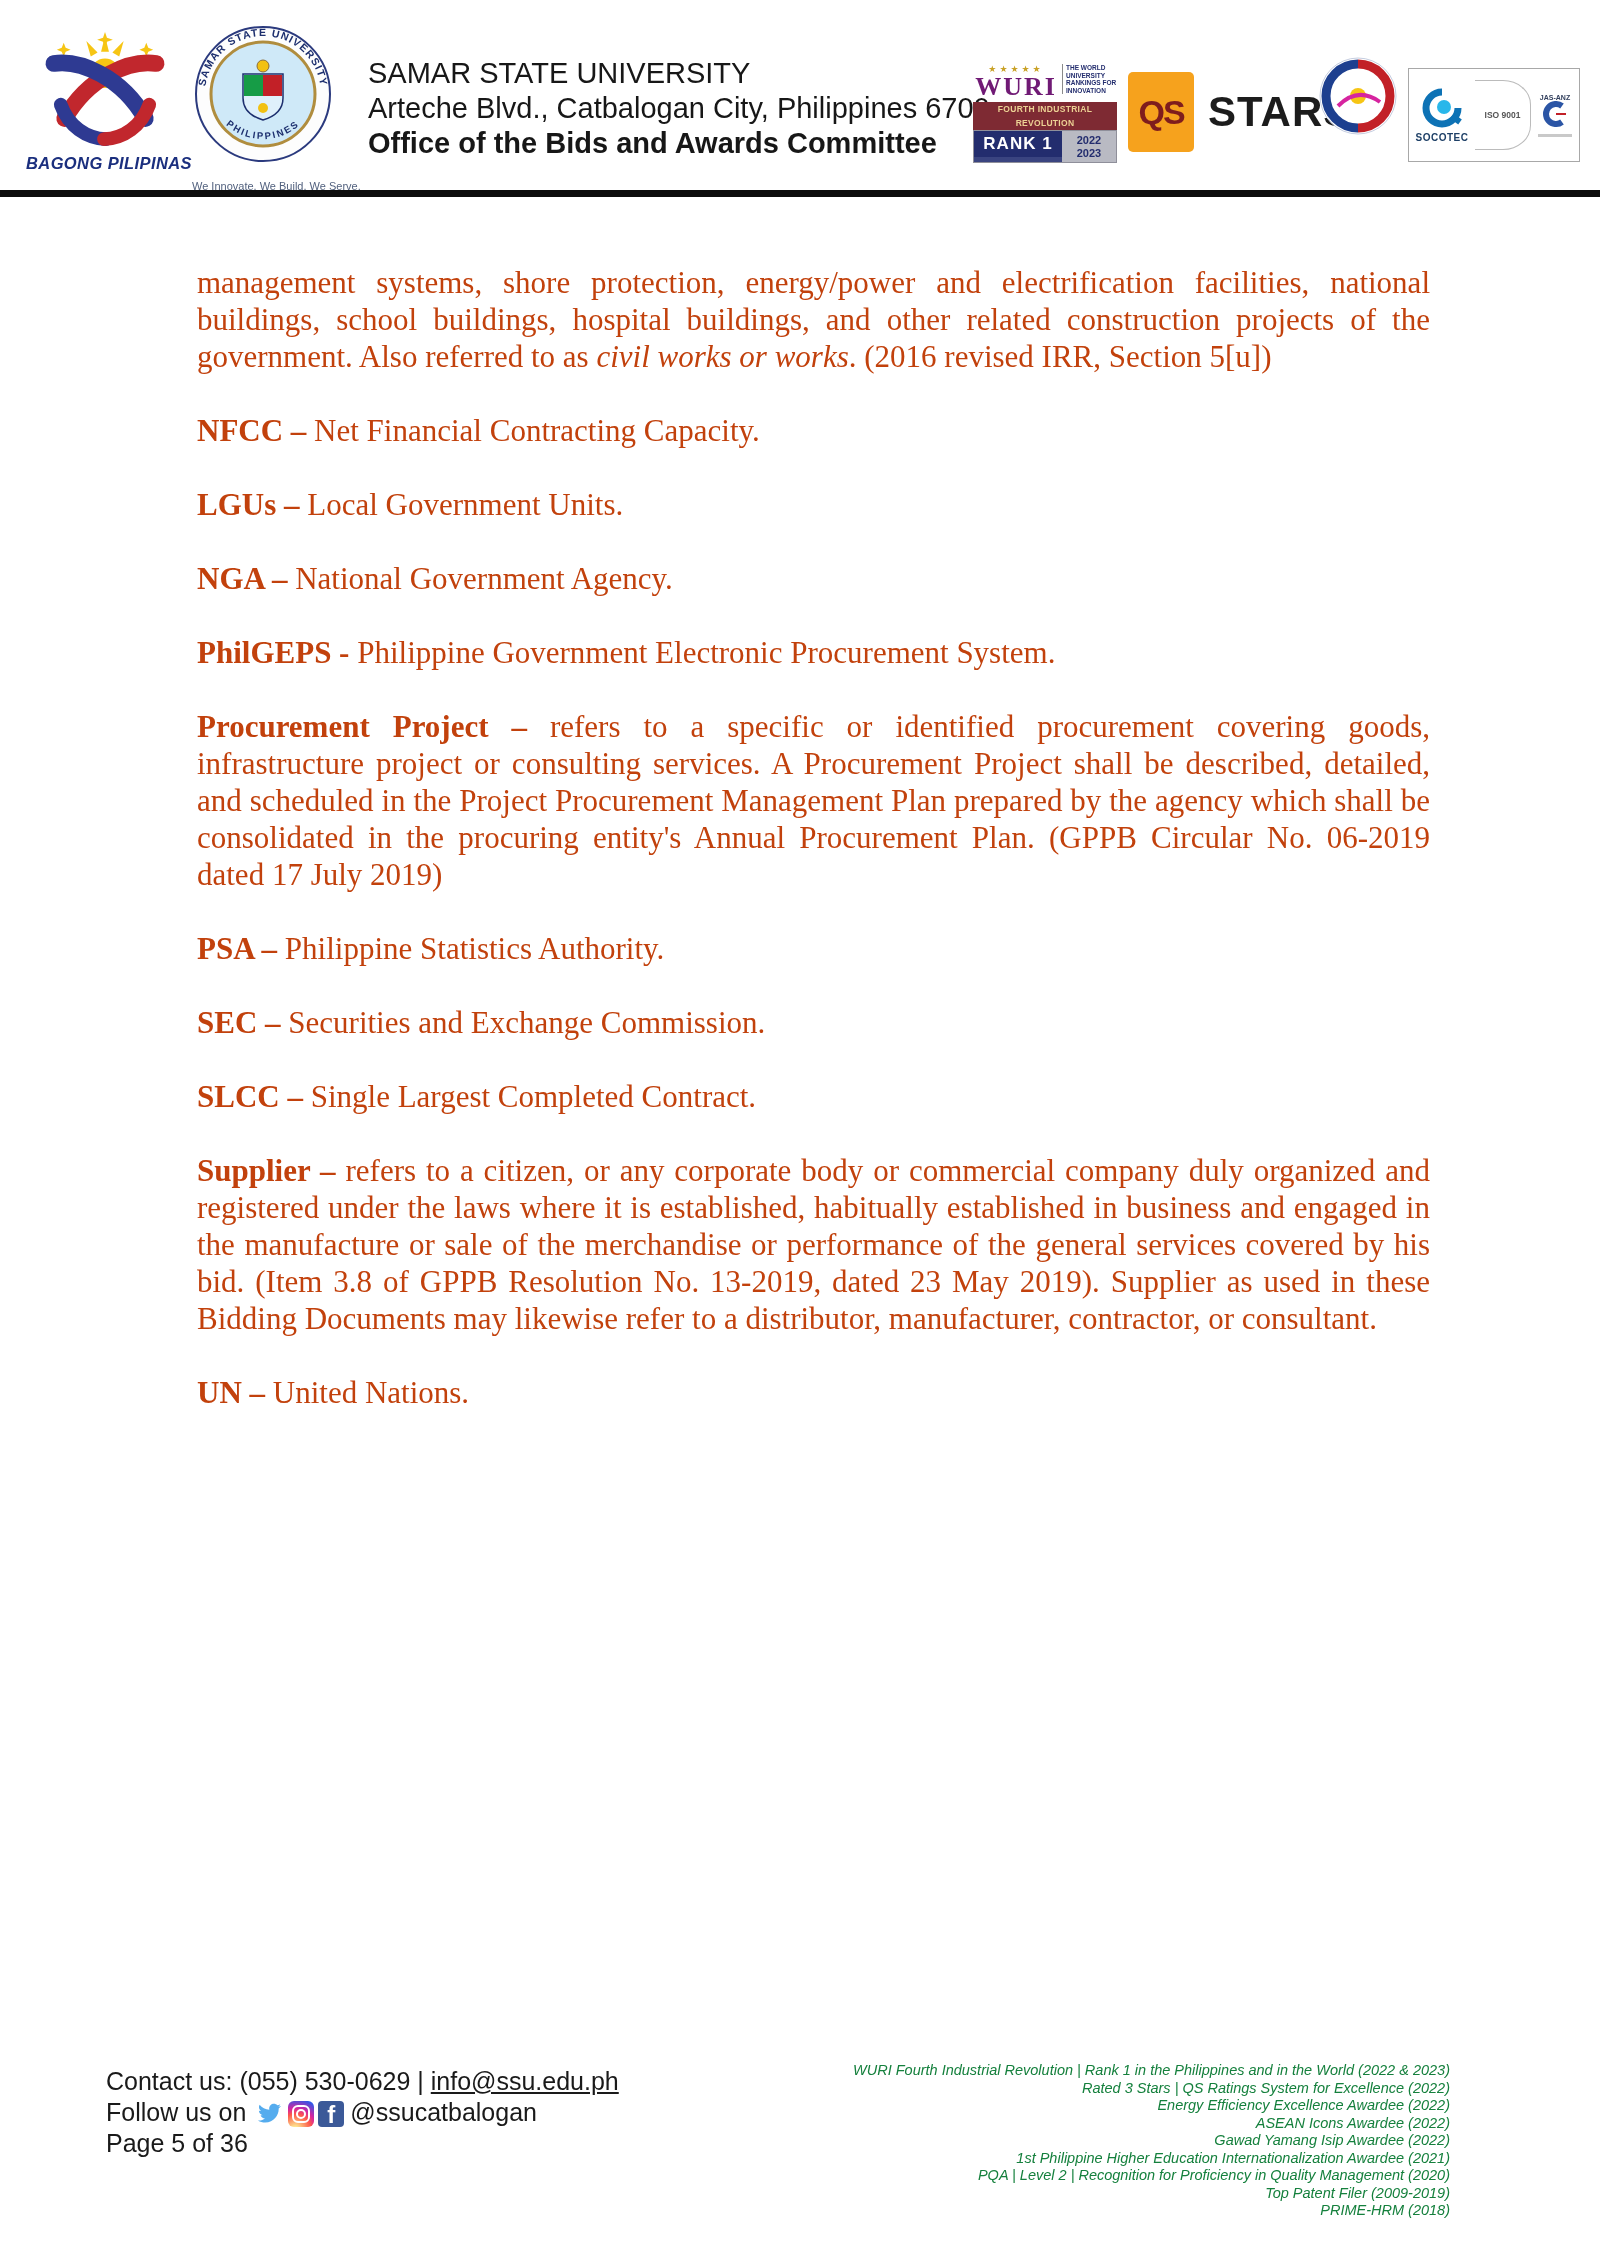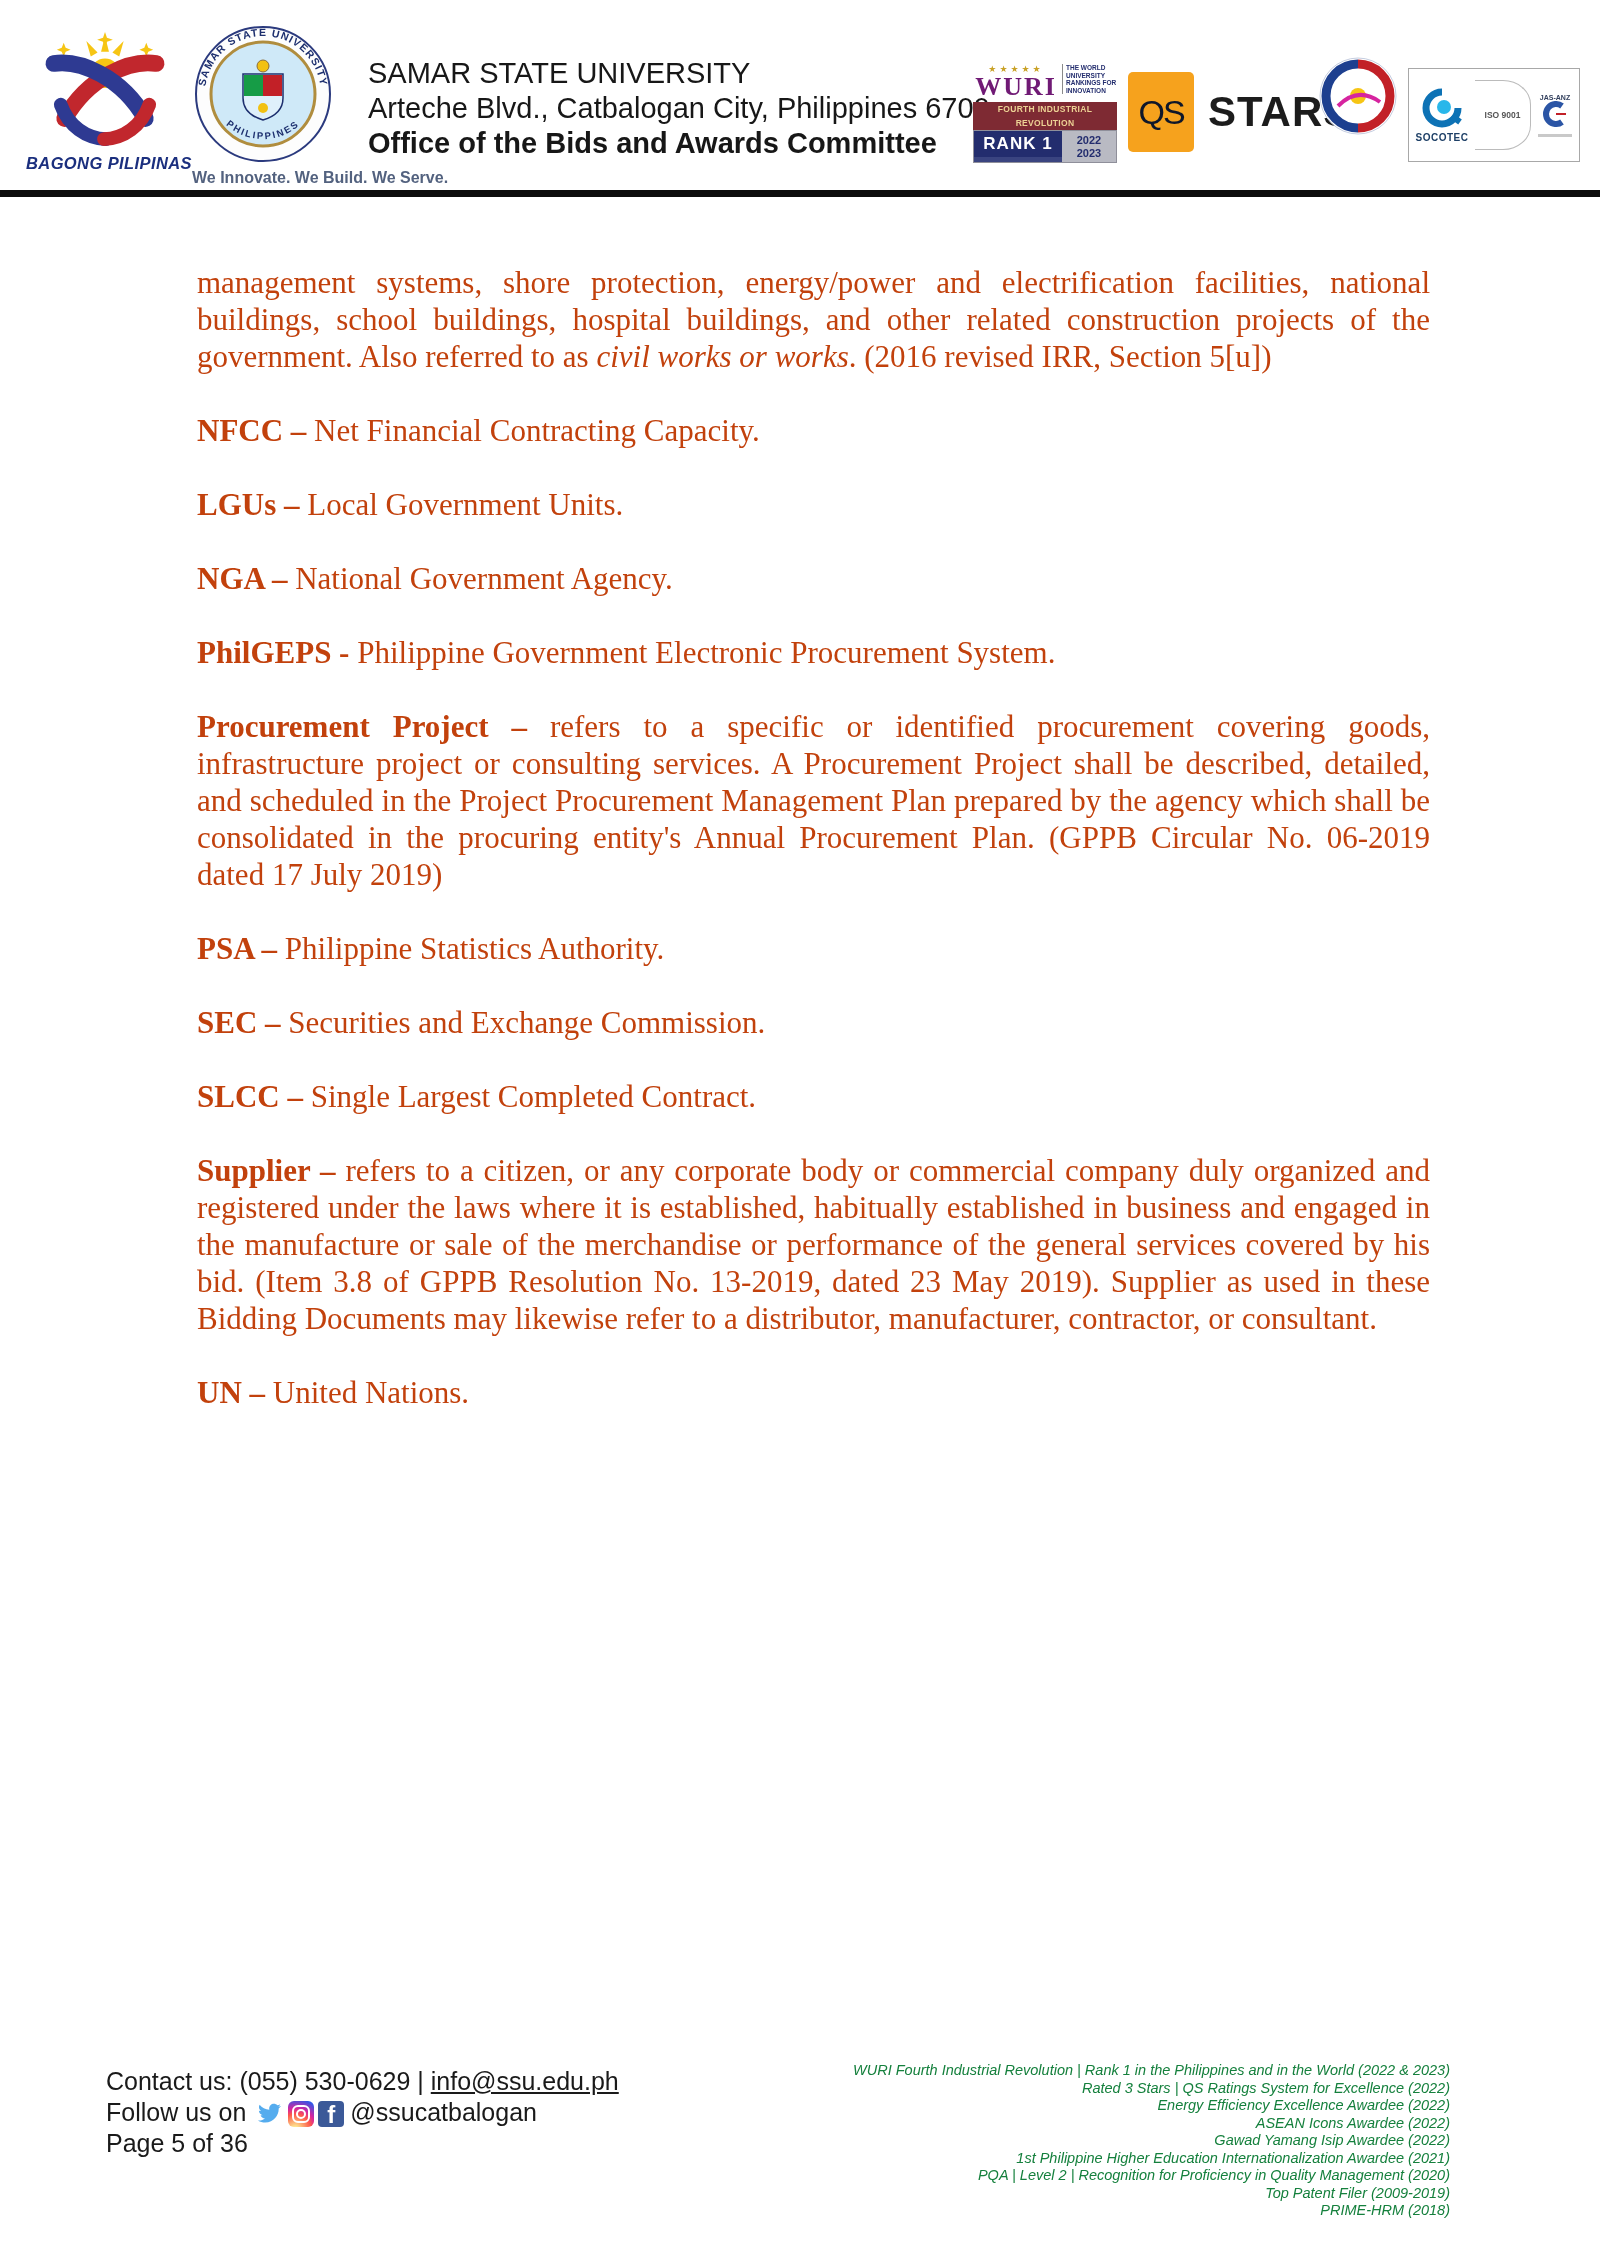--- a/index.html
+++ b/index.html
@@ -11,22 +11,22 @@
   }
 
   
   .hdr { position:absolute; left:0; top:0; width:1600px; height:190px; }
 
   .logo-bp { position:absolute; left:26px; top:30px; width:158px; text-align:center; }
   .bp-label { margin-top:2px; font-family:"Liberation Sans",sans-serif; font-style:italic;
               font-weight:800; font-size:16.5px; letter-spacing:.4px; color:#1b2f7e; white-space:nowrap; }
 
   .logo-seal { position:absolute; left:192px; top:24px; width:142px; text-align:center; }
-  .seal-tagline { margin-top:1px; font-family:"Liberation Sans",sans-serif; font-size:16px;
-                  font-weight:700; color:#53627f; white-space:nowrap; }
+  .seal-tagline { margin-top:12px; font-family:"Liberation Sans",sans-serif; font-size:11px;
+                  font-weight:400; color:#53627f; white-space:nowrap; }
 
   .hdr-text { position:absolute; left:368px; top:56px; font-family:"Liberation Sans",sans-serif; color:#171717; }
   .hdr-text .l1 { font-size:29px; line-height:35px; }
   .hdr-text .l2 { font-size:29px; line-height:35px; }
   .hdr-text .l3 { font-size:29px; line-height:35px; font-weight:700; }
 
   
   .wuri { position:absolute; left:973px; top:64px; width:144px; font-family:"Liberation Sans",sans-serif; }
   .wuri-top { display:flex; align-items:flex-start; }
   .wuri-left { width:86px; text-align:center; }
@@ -38,22 +38,22 @@
   .wuri-banner { margin-top:2px; background:#7e2a33; color:#ecd194; font-weight:700; font-size:8.5px;
                  line-height:14px; text-align:center; letter-spacing:.3px; }
   .wuri-bottom { display:flex; background:#b9bac3; border:1px solid #8f8f9a; }
   .wuri-rank { width:88px; background:#232d6e; border-bottom:5px solid #3a4480; color:#fff;
                font-weight:800; font-size:17px; line-height:26px; text-align:center; letter-spacing:1px; }
   .wuri-years { flex:1; color:#232d6e; font-weight:700; font-size:11px; line-height:13px;
                 text-align:center; padding-top:3px; }
 
   
   .qs-wrap { position:absolute; left:1128px; top:72px; display:flex; align-items:center; }
-  .qs-box { width:66px; height:80px; background:#f6a21d; border-radius:5px; color:#0f172a;
-            font-family:"Liberation Sans",sans-serif; font-weight:400; font-size:34px;
+  .qs-box { width:66px; height:80px; background:#f6a21d; border-radius:5px; color:#7f1d1d;
+            font-family:"Liberation Sans",sans-serif; font-weight:700; font-size:34px;
             letter-spacing:-2px; display:flex; align-items:center; justify-content:center; }
   .qs-stars { margin-left:14px; font-family:"Liberation Sans",sans-serif; font-weight:800;
               font-size:42px; letter-spacing:1px; color:#1c1c1c; }
 
   
   .pqa { position:absolute; left:1318px; top:56px; }
 
   
   .soco { position:absolute; left:1408px; top:68px; width:172px; height:94px; border:1px solid #a8a8a8;
           background:#fff; display:flex; align-items:center; font-family:"Liberation Sans",sans-serif; }

